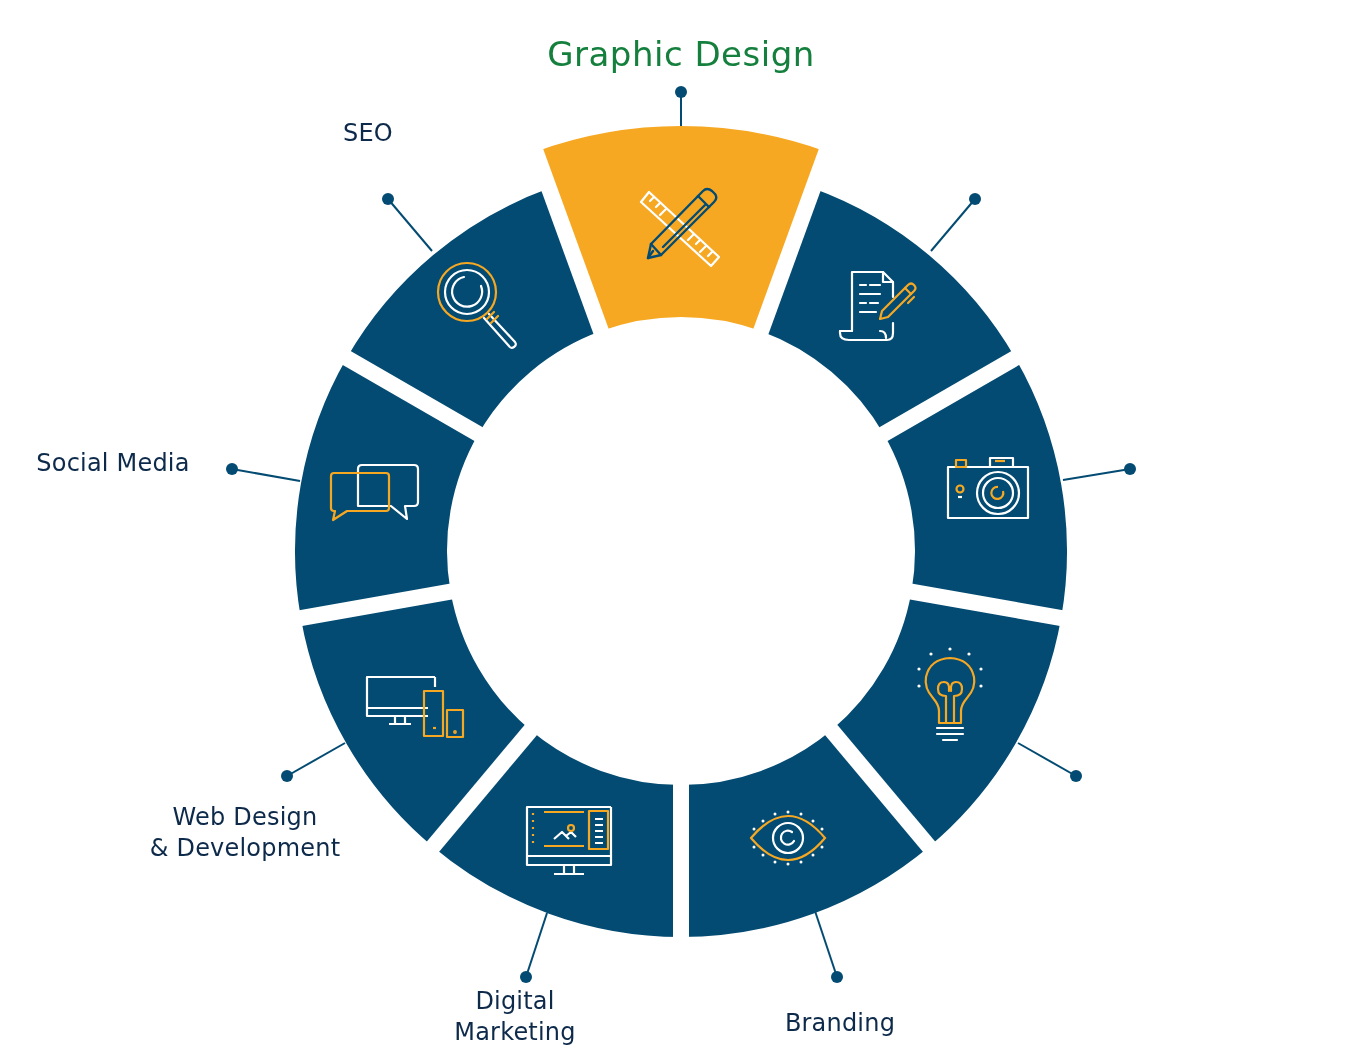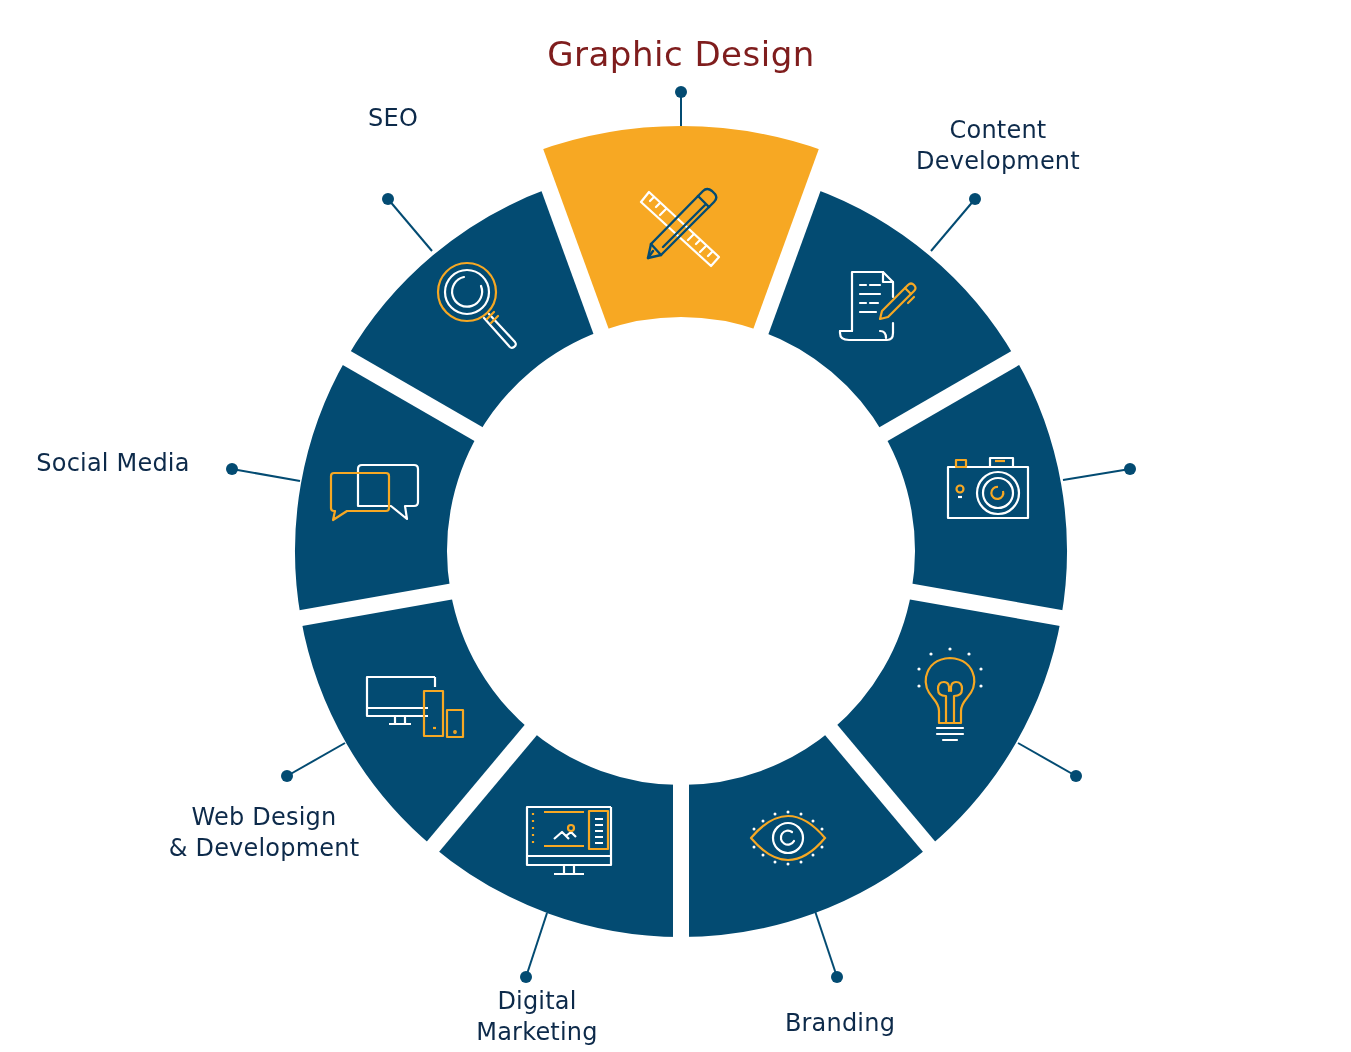--- a/index.html
+++ b/index.html
@@ -3,21 +3,21 @@
 <meta charset="utf-8">
 <style>
   html, body { margin: 0; padding: 0; background: #ffffff; }
   body { width: 1351px; height: 1052px; position: relative; overflow: hidden;
          font-family: "DejaVu Sans", "Liberation Sans", sans-serif; }
   #stage { position: absolute; left: 0; top: 0; width: 1351px; height: 1052px; }
   .label { position: absolute; color: #0d2a4a; font-size: 24px; line-height: 31px;
            white-space: pre-line; letter-spacing: 0.2px; }
   .label.center { text-align: center; }
   .label.right { text-align: center; }
-  .title-label { position: absolute; color: #7f1d1d; font-size: 34px; line-height: 40px;
+  .title-label { position: absolute; color: #15803d; font-size: 34px; line-height: 40px;
                  text-align: center; letter-spacing: 0.5px; }
 </style>
 </head>
 <body>
 
 <div id="stage">
   <svg id="wheel" width="1351" height="1052" viewBox="0 0 1351 1052">
     <defs>
       <mask id="gapmask">
         <rect x="0" y="0" width="1351" height="1052" fill="#fff"></rect>
@@ -188,29 +188,27 @@
       <circle stroke="#ffffff" cx="0" cy="0" r="22"></circle>
       <path stroke="#ffffff" d="M14,-6 A15,15 0 1 1 -3,-15"></path>
       <path stroke="#ffffff" stroke-linejoin="round" d="M22,22 L48,50 Q50,53 47,55 Q44,57 42,54 L17,26"></path>
       <path stroke="#f7a823" d="M20,27 L27,20 M24,31 L31,24"></path>
     </g>
   </svg>
 
   
   <div class="title-label" style="left:481px; top:34px; width:400px;">Graphic Design</div>
 
-  <div class="label center" style="left:318px; top:103px; width:100px;text-align:right;">SEO</div>
-
-  <div class="label center" style="left:878px; top:115px; width:240px;">Content
-Development</div>
+  <div class="label center" style="left:318px; top:118px; width:100px;">SEO</div>
+
 
   <div class="label right" style="left:10px; top:448px; width:206px;">Social Media</div>
 
 
-  <div class="label center" style="left:144px; top:802px; width:240px;">Web Design
+  <div class="label center" style="left:125px; top:802px; width:240px;">Web Design
 &amp; Development</div>
 
 
-  <div class="label center" style="left:447px; top:986px; width:180px;">Digital
+  <div class="label center" style="left:425px; top:986px; width:180px;">Digital
 Marketing</div>
 
   <div class="label center" style="left:760px; top:1008px; width:160px;">Branding</div>
 </div>
 
 </body></html>

